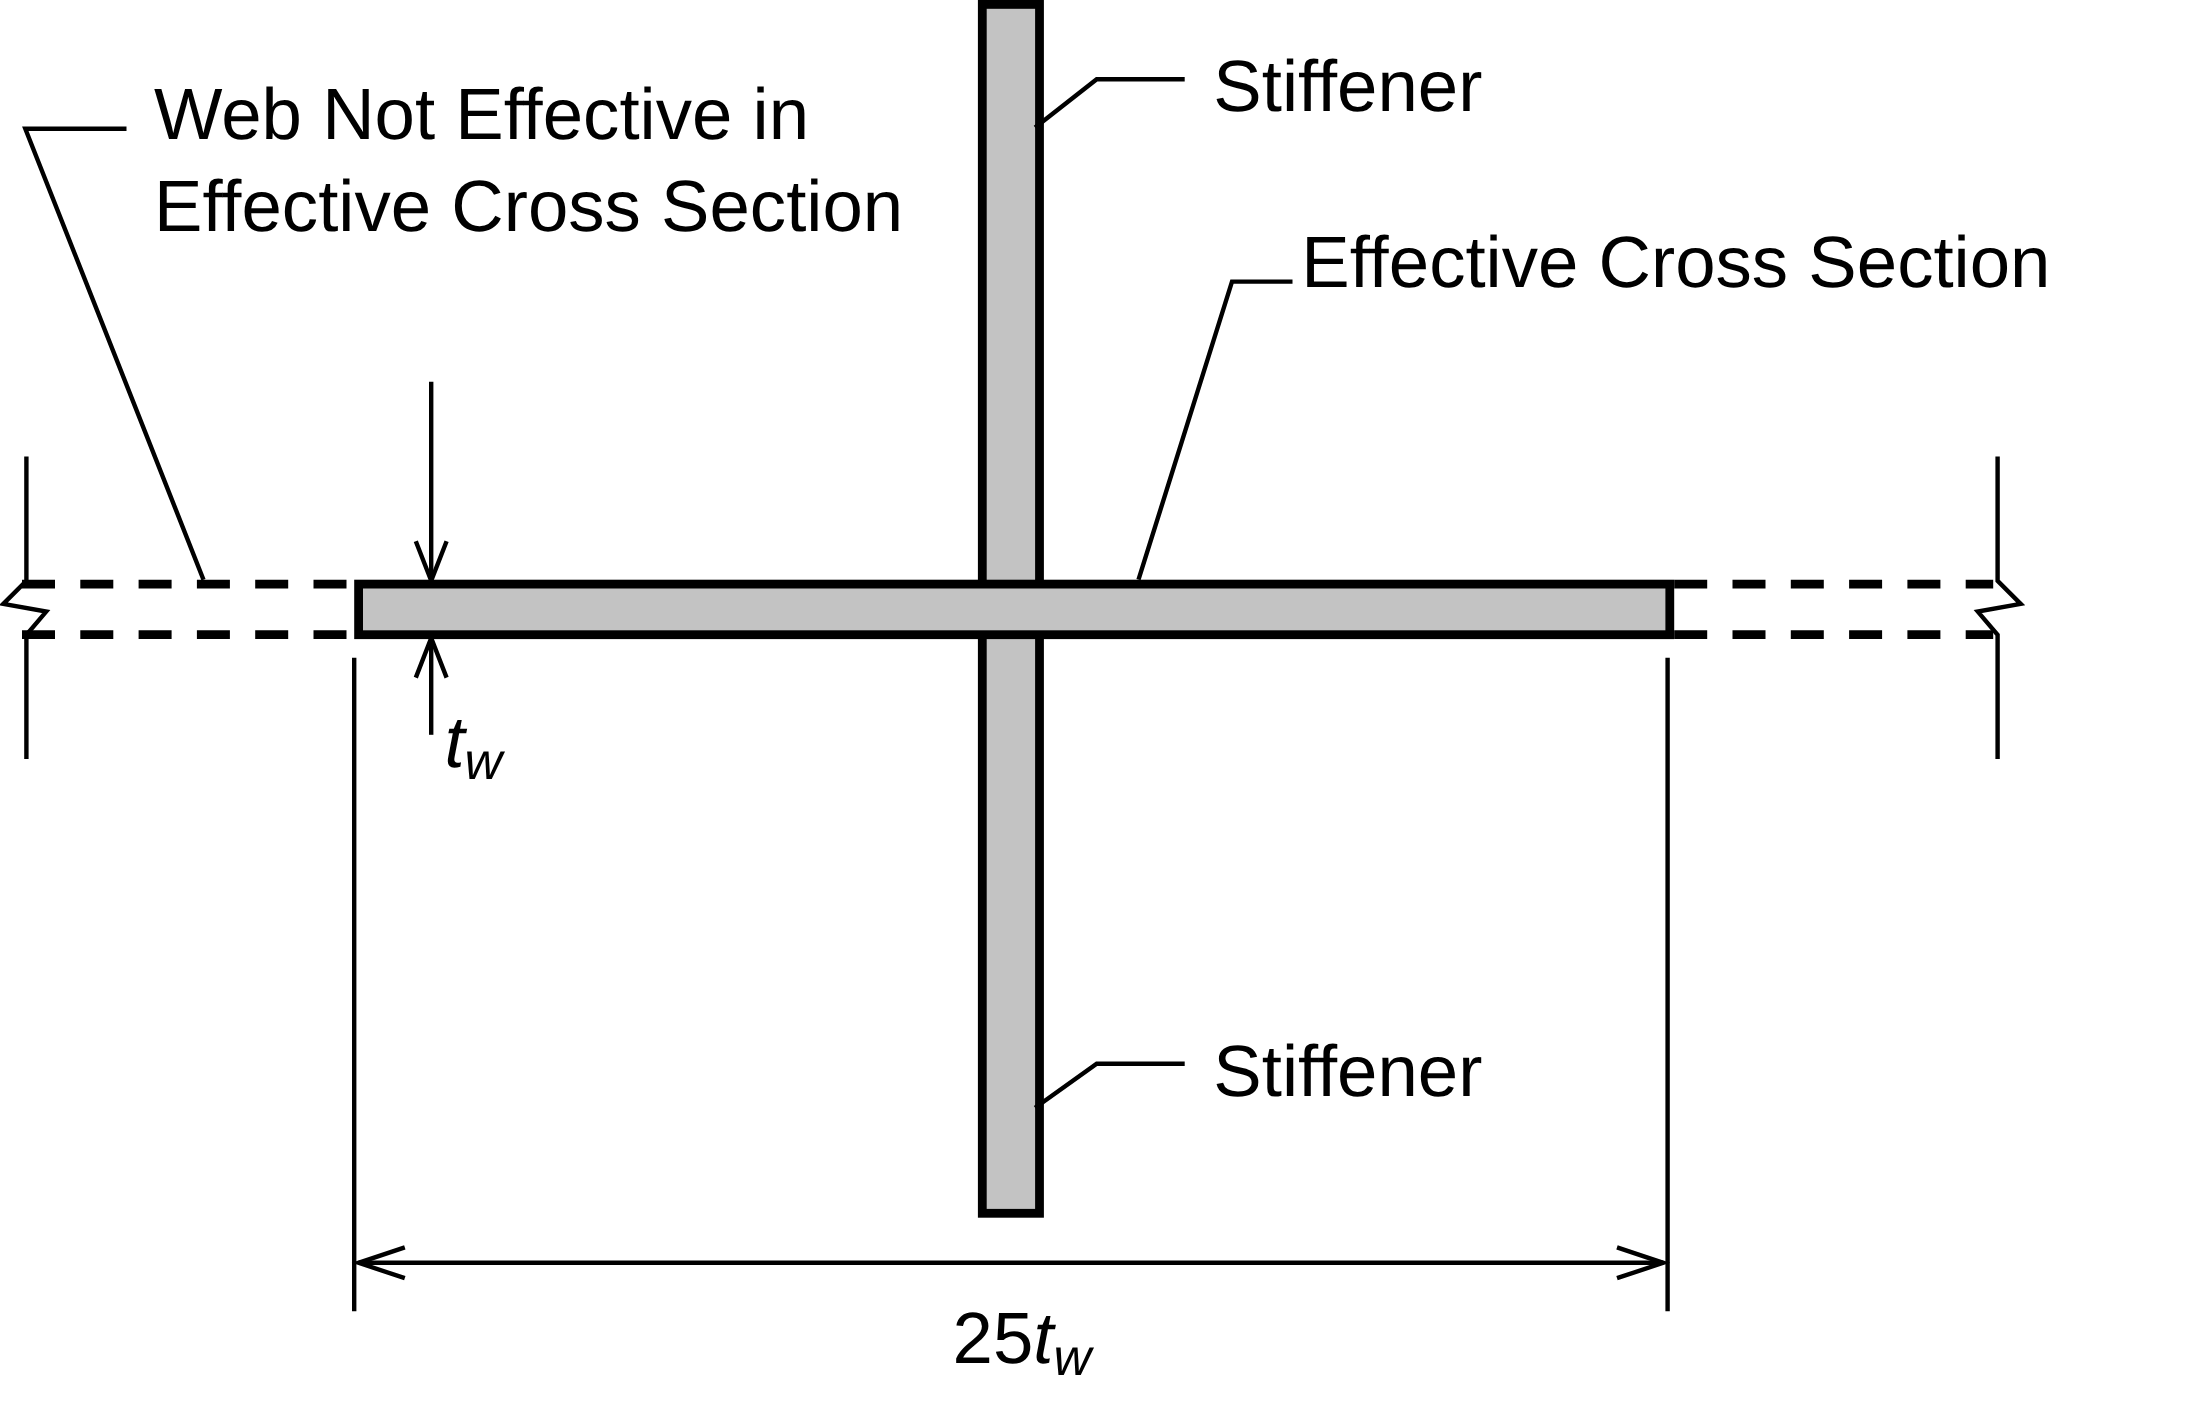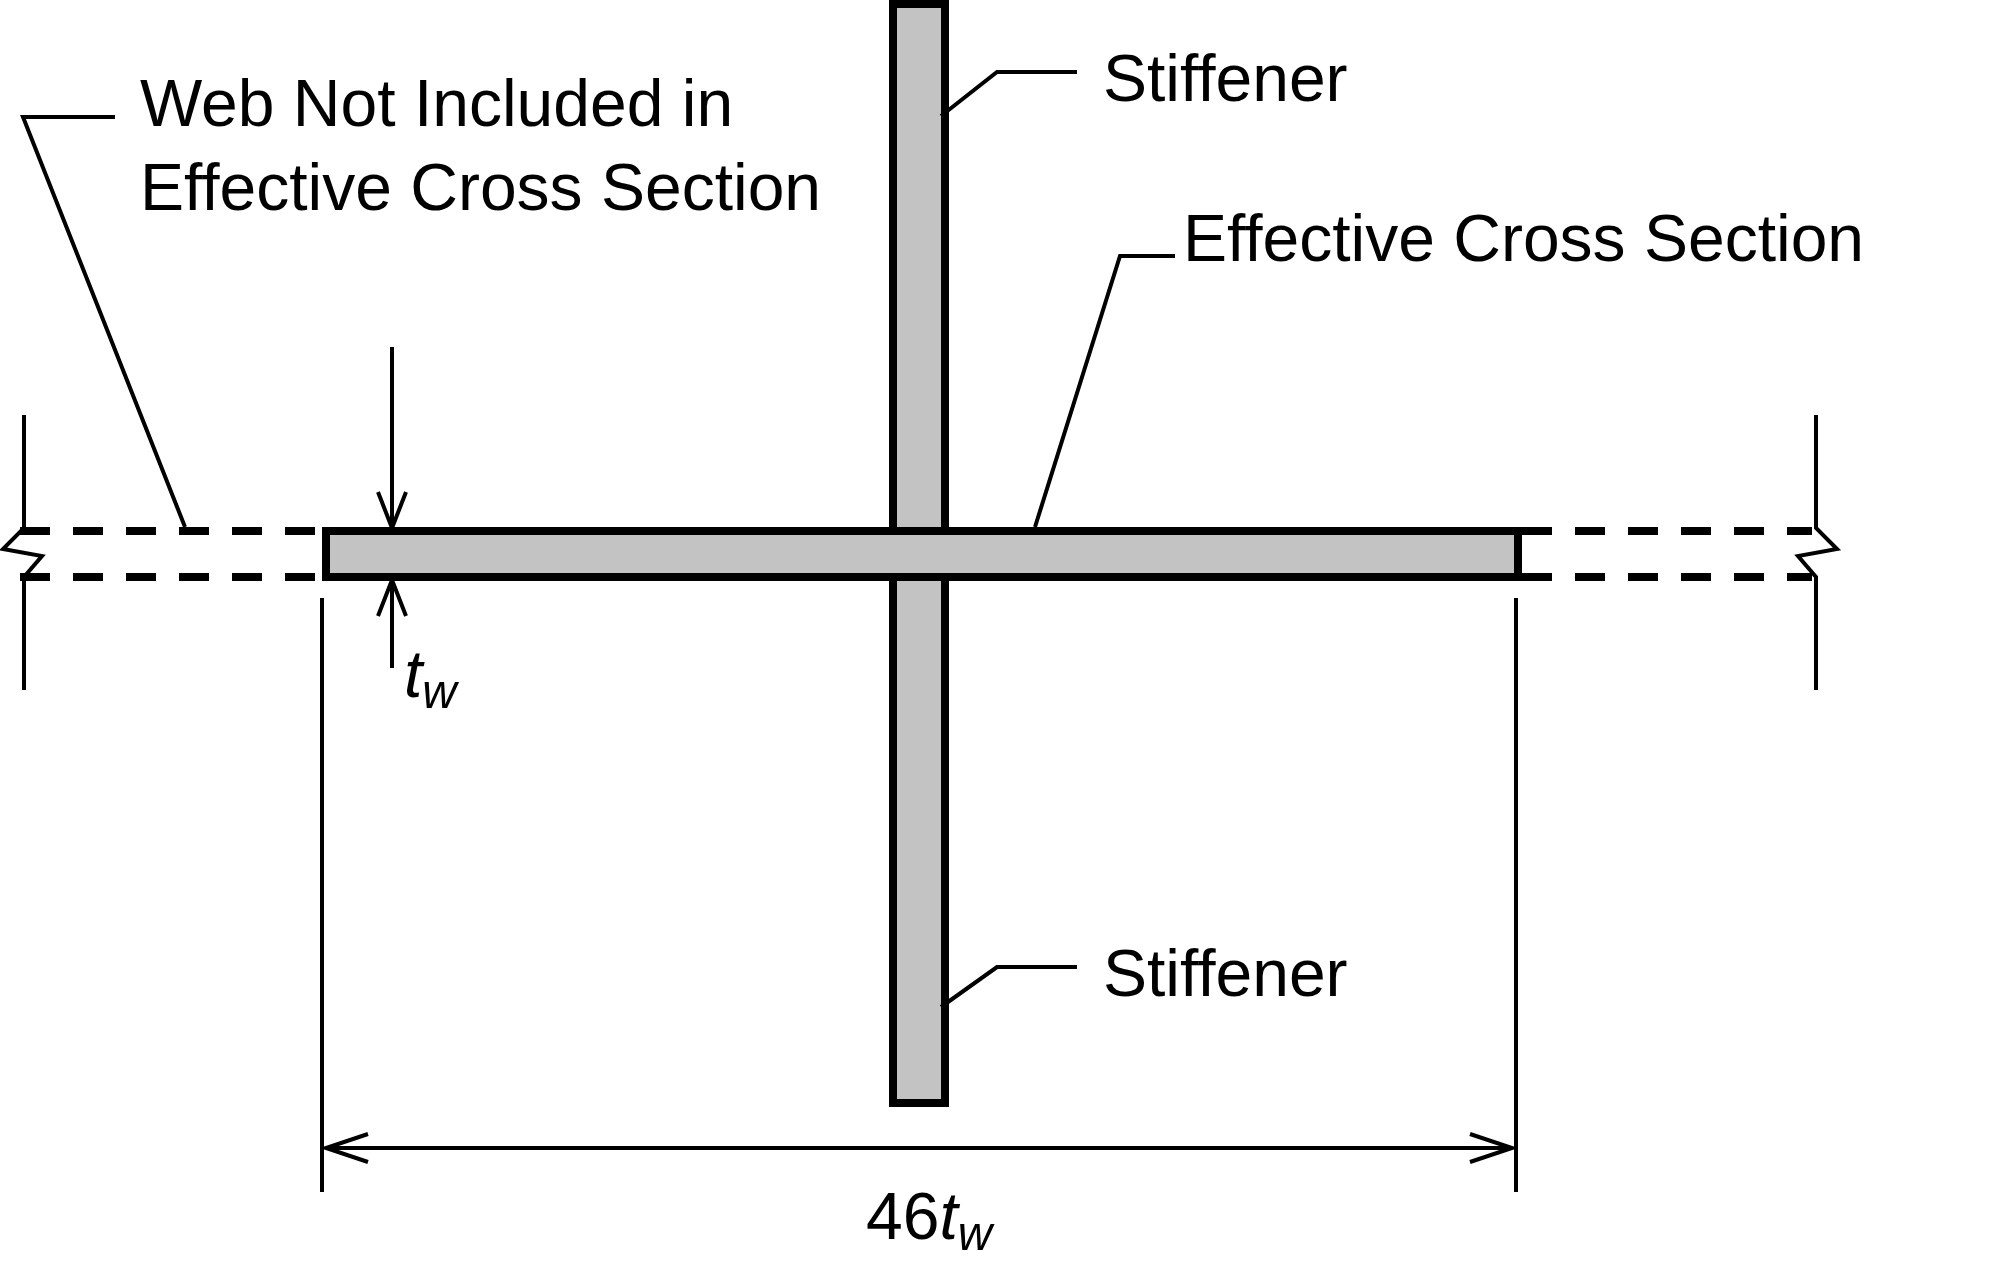--- a/index.html
+++ b/index.html
@@ -71,29 +71,29 @@
       <polyline points="1470,1134 1512,1148 1470,1162" class="stroke" stroke-width="4"></polyline>
     </g>
 
     <polyline points="115,117 23,117 185,527" class="stroke" stroke-width="4"></polyline>
     <polyline points="1175,256 1120,256 1035,527" class="stroke" stroke-width="4"></polyline>
     <polyline points="1077,72 997,72 941,116" class="stroke" stroke-width="4"></polyline>
     <polyline points="1077,967 997,967 941,1007" class="stroke" stroke-width="4"></polyline>
   </svg>
 
   <div class="label" style="left:140px;top:61px;">
-    <span class="line">Web Not Included in</span>
+    <span class="line">Web Not Effective in</span>
     <span class="line">Effective Cross Section</span>
   </div>
 
   <div class="label" style="left:1103px;top:36px;">Stiffener</div>
 
   <div class="label" style="left:1183px;top:196px;">
     <span class="line">Effective Cross Section</span>
   </div>
 
   <div class="label" style="left:1103px;top:931px;">Stiffener</div>
 
   <div class="label" style="left:404px;top:632px;"><span class="math">t</span><span class="sub">w</span></div>
 
-  <div class="label" style="left:866px;top:1174px;"><span class="upright">46</span><span class="math">t</span><span class="sub">w</span></div>
+  <div class="label" style="left:866px;top:1174px;"><span class="upright">25</span><span class="math">t</span><span class="sub">w</span></div>
 
 </div>
 
 </body></html>

